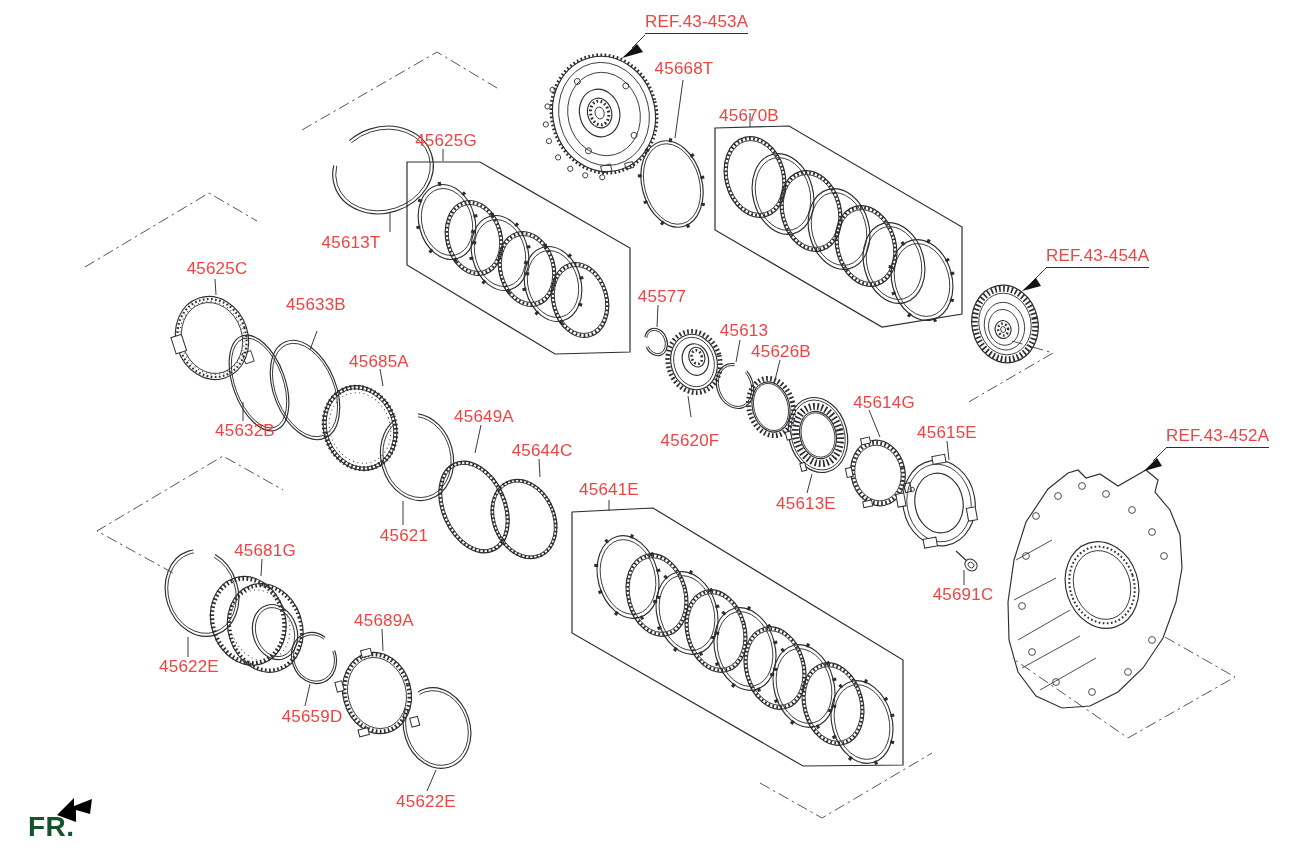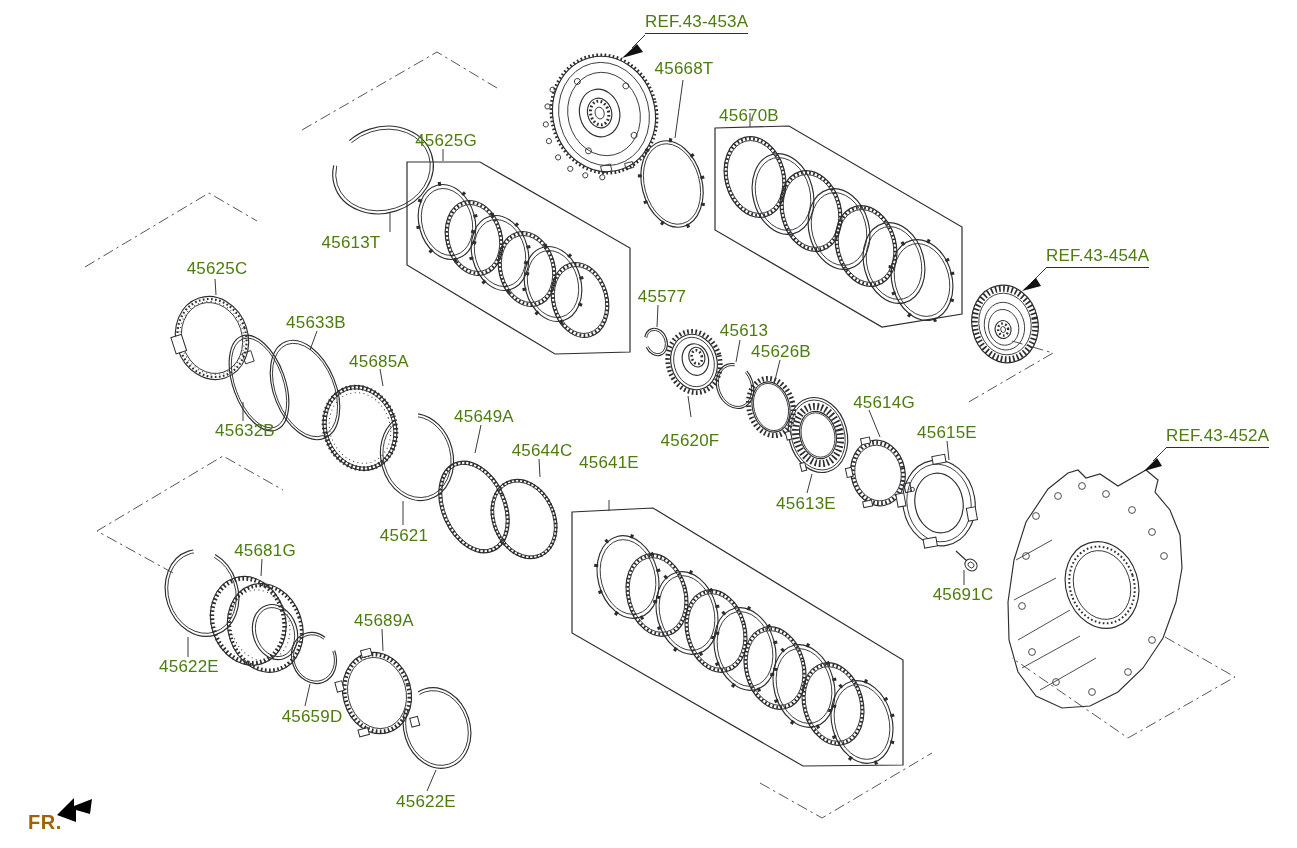--- a/index.html
+++ b/index.html
@@ -1,21 +1,21 @@
 <!DOCTYPE html>
 <html><head>
 <meta charset="utf-8">
 <style>
   html,body{margin:0;padding:0;background:#ffffff;}
   body{width:1297px;height:848px;position:relative;font-family:"Liberation Sans",sans-serif;}
   .stage{position:absolute;left:0;top:0;width:1297px;height:848px;overflow:hidden;background:#fff;}
   svg.art{position:absolute;left:0;top:0;}
-  .lbl{position:absolute;transform:translateX(-50%);font-size:17px;line-height:1.1;color:#4d7c0f;white-space:nowrap;letter-spacing:.2px;}
+  .lbl{position:absolute;transform:translateX(-50%);font-size:17px;line-height:1.1;color:#ef4444;white-space:nowrap;letter-spacing:.2px;}
   .lbl.ref{transform:none;border-bottom:1.5px solid #2e2e30;padding-bottom:1px;}
-  .fr{position:absolute;left:28px;top:811px;font-size:20px;font-weight:bold;color:#a16207;letter-spacing:.5px;}
+  .fr{position:absolute;left:28px;top:811px;font-size:28px;font-weight:bold;color:#14532d;letter-spacing:.5px;}
   
   .s1{fill:none;stroke:#2e2e30;stroke-width:1.15;}
   .s0{fill:none;stroke:#2e2e30;stroke-width:.85;}
   .tt{fill:none;stroke:#2e2e30;stroke-dasharray:1.7 2.4;}
   .tb{fill:none;stroke:#2e2e30;stroke-width:4;stroke-dasharray:3 24;}
   .dot{fill:none;stroke:#2e2e30;stroke-width:1;stroke-dasharray:1 3.4;}
   .dd{fill:none;stroke:#55565a;stroke-width:1;stroke-dasharray:11 4 2.5 4;}
   .ld{fill:none;stroke:#3a3a3c;stroke-width:1;}
   .bx{fill:none;stroke:#2e2e30;stroke-width:1.2;}
   .wf{fill:#fff;stroke:#2e2e30;stroke-width:1;}
@@ -395,38 +395,38 @@
     <polygon fill="#111" points="1022,291 1036,278 1041,286"></polygon>
     <path class="ld" d="M1166,448 L1153,461"></path>
     <polygon fill="#111" points="1144,471 1157,458 1162,466"></polygon>
   </g>
 
   <polygon fill="#000" points="57,815 74,798 74,806 92,799 90,814 76,810 76,822"></polygon>
 </svg>
 
 <div class="lbl" style="left:351px;top:234px">45613T</div>
 <div class="lbl" style="left:217px;top:260px">45625C</div>
-<div class="lbl" style="left:316px;top:314px">45633B</div>
+<div class="lbl" style="left:316px;top:296px">45633B</div>
 <div class="lbl" style="left:245px;top:422px">45632B</div>
 <div class="lbl" style="left:379px;top:353px">45685A</div>
 <div class="lbl" style="left:446px;top:132px">45625G</div>
 <div class="lbl" style="left:684px;top:60px">45668T</div>
 <div class="lbl" style="left:749px;top:107px">45670B</div>
 <div class="lbl" style="left:662px;top:288px">45577</div>
 <div class="lbl" style="left:744px;top:322px">45613</div>
 <div class="lbl" style="left:781px;top:343px">45626B</div>
 <div class="lbl" style="left:690px;top:432px">45620F</div>
 <div class="lbl" style="left:884px;top:394px">45614G</div>
 <div class="lbl" style="left:947px;top:424px">45615E</div>
 <div class="lbl" style="left:806px;top:495px">45613E</div>
 <div class="lbl" style="left:963px;top:586px">45691C</div>
 <div class="lbl" style="left:484px;top:408px">45649A</div>
 <div class="lbl" style="left:542px;top:442px">45644C</div>
 <div class="lbl" style="left:404px;top:527px">45621</div>
-<div class="lbl" style="left:609px;top:454px">45641E</div>
+<div class="lbl" style="left:609px;top:481px">45641E</div>
 <div class="lbl" style="left:189px;top:658px">45622E</div>
 <div class="lbl" style="left:265px;top:542px">45681G</div>
 <div class="lbl" style="left:312px;top:708px">45659D</div>
 <div class="lbl" style="left:384px;top:612px">45689A</div>
 <div class="lbl" style="left:426px;top:793px">45622E</div>
 
 <div class="lbl ref" style="left:645px;top:13px">REF.43-453A</div>
 <div class="lbl ref" style="left:1046px;top:247px">REF.43-454A</div>
 <div class="lbl ref" style="left:1166px;top:427px">REF.43-452A</div>
 

